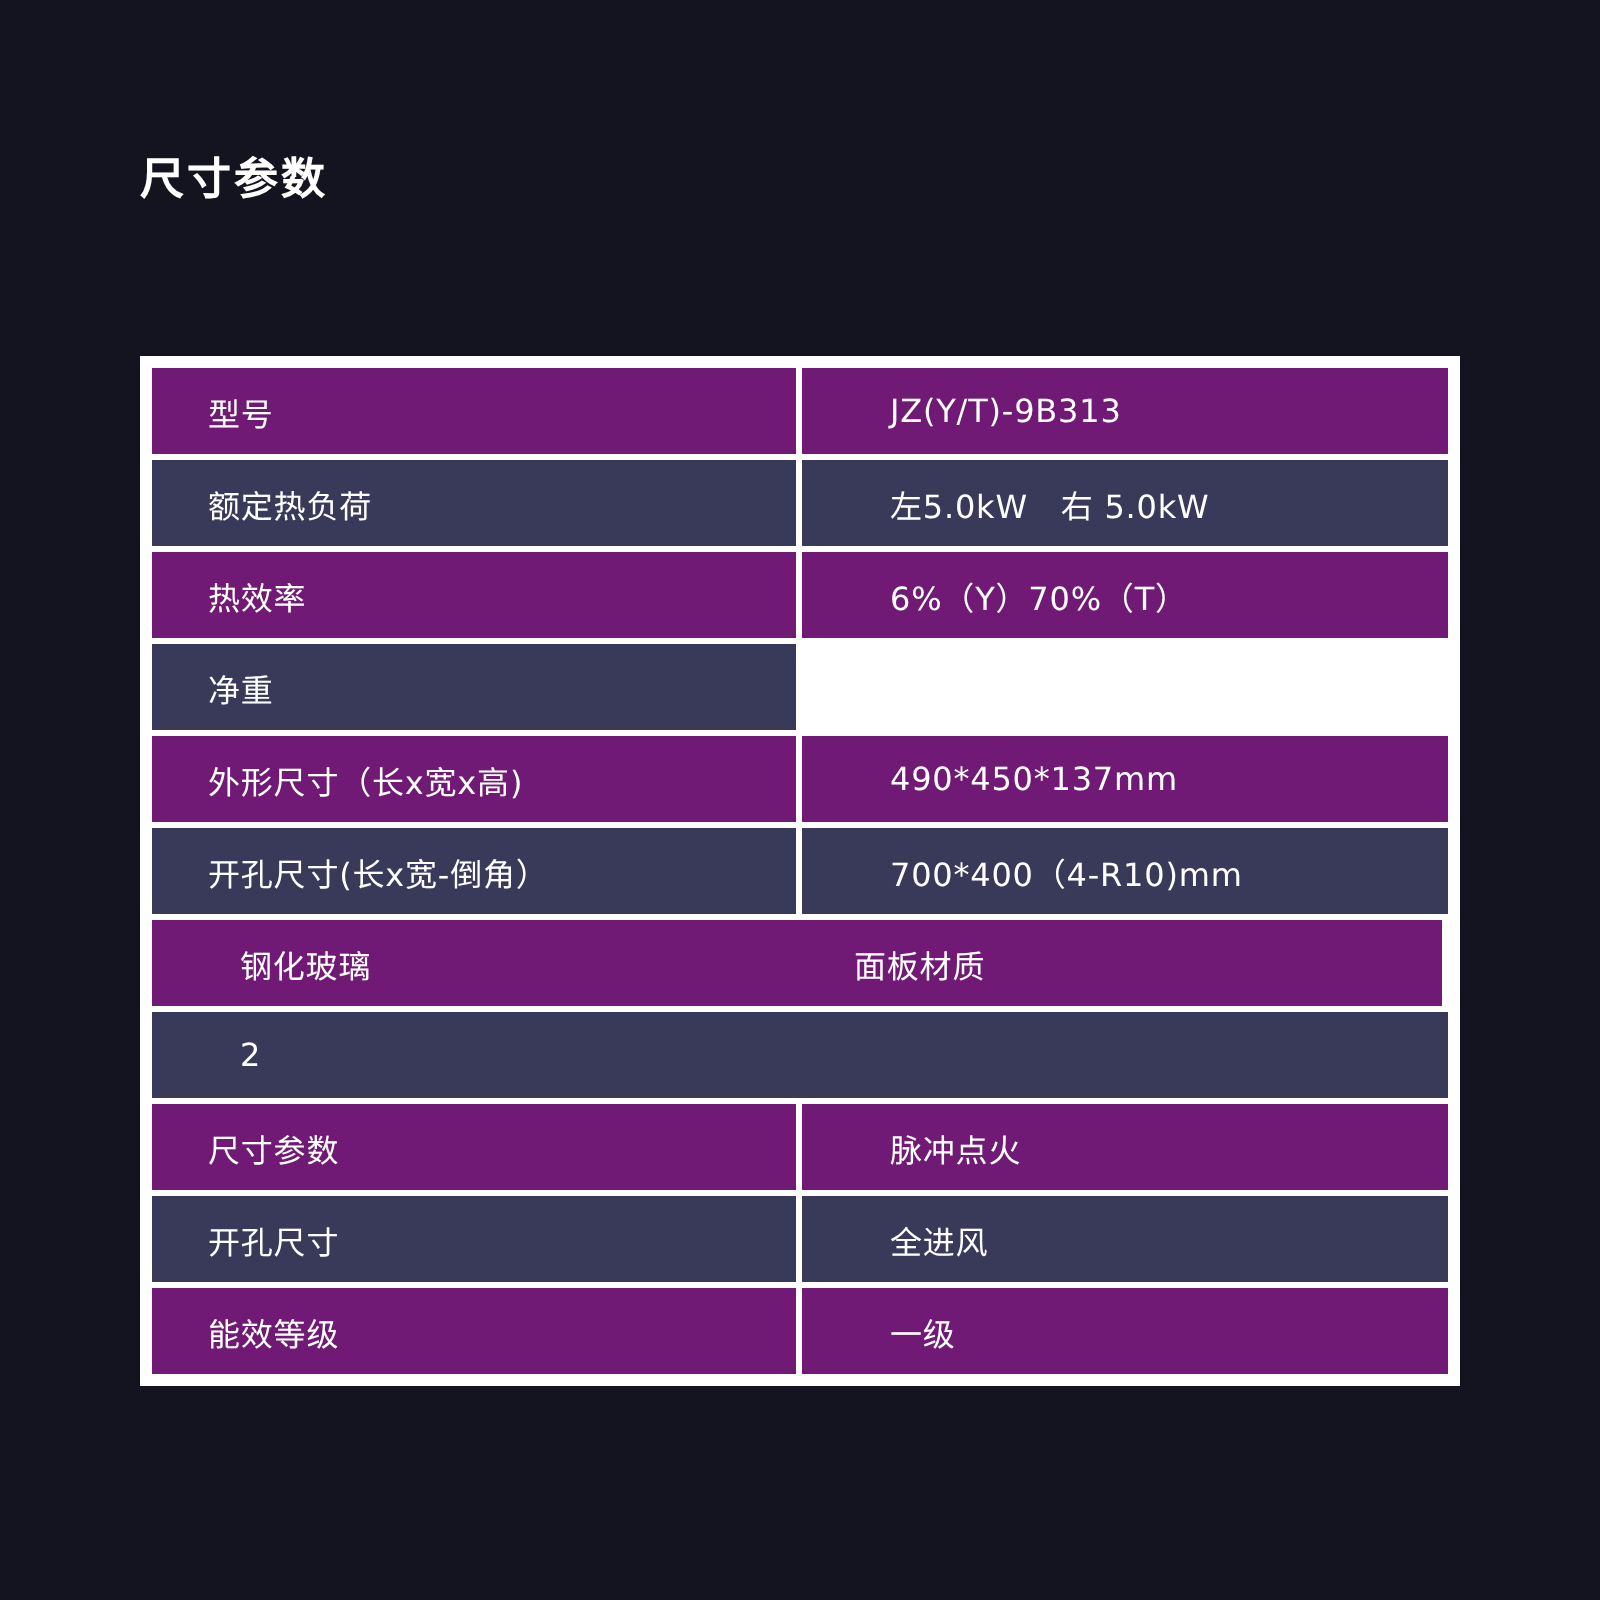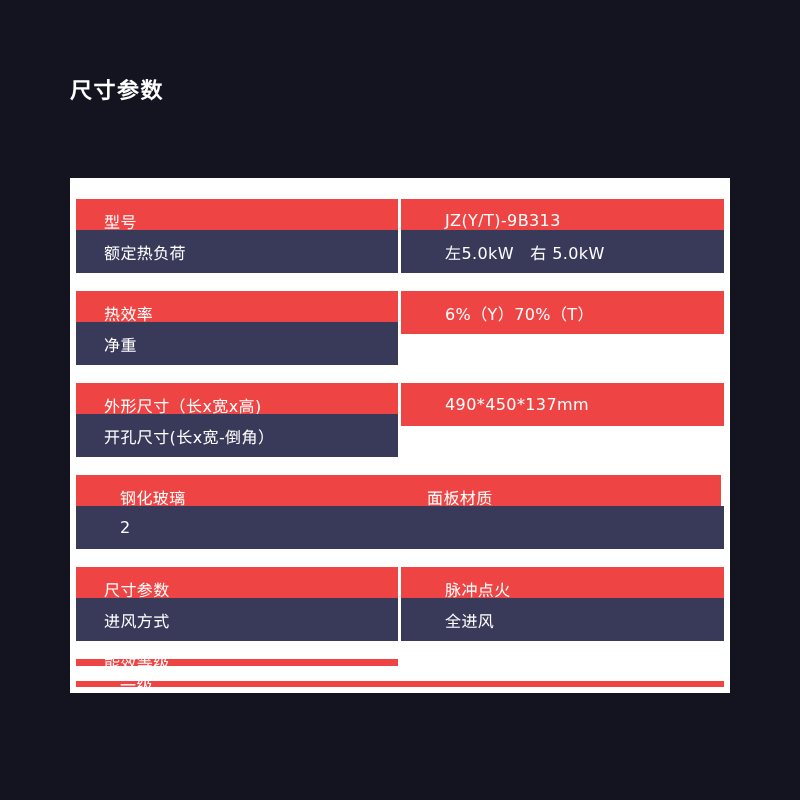--- a/index.html
+++ b/index.html
@@ -50,21 +50,20 @@
   .spec-row {
     display: flex;
     width: 100%;
     box-sizing: border-box;
     height: 43px;
     margin-bottom: 3px;
     background: #ffffff;
   }
   .spec-row:last-child {
     margin-bottom: 0;
-    flex-direction: column;
   }
 
   .cell {
     box-sizing: border-box;
     display: flex;
     align-items: center;
     height: 100%;
     color: #ffffff;
     font-size: 16px;
     letter-spacing: 0.4px;
@@ -77,21 +76,21 @@
     padding-left: 28px;
     margin-right: 3px;
   }
 
   .cell-value {
     flex: 1 1 auto;
     padding-left: 44px;
   }
 
   
-  .tone-dark .cell { background: #ef4444; margin-top: 15px; }
+  .tone-dark .cell { background: #701a75; }
   .tone-light .cell { background: #39395a; text-align: right; }
 
   .value-text, .label-text {
     display: inline-block;
   }
 </style>
 </head>
 <body>
 
 <div class="page">
@@ -133,20 +132,23 @@
           <span class="label-text">外形尺寸（长x宽x高)</span>
         </div>
         <div class="cell cell-value">
           <span class="value-text">490*450*137mm</span>
         </div>
       </div>
       <div class="spec-row tone-light">
         <div class="cell cell-label">
           <span class="label-text">开孔尺寸(长x宽-倒角）</span>
         </div>
+        <div class="cell cell-value">
+          <span class="value-text">700*400（4-R10)mm</span>
+        </div>
       </div>
       <div class="spec-row tone-dark">
         <div class="cell cell-value">
           <span class="value-text">钢化玻璃</span>
         </div>
         <div class="cell cell-label">
           <span class="label-text">面板材质</span>
         </div>
       </div>
       <div class="spec-row tone-light">
@@ -157,21 +159,21 @@
       <div class="spec-row tone-dark">
         <div class="cell cell-label">
           <span class="label-text">尺寸参数</span>
         </div>
         <div class="cell cell-value">
           <span class="value-text">脉冲点火</span>
         </div>
       </div>
       <div class="spec-row tone-light">
         <div class="cell cell-label">
-          <span class="label-text">进风方式</span>
+          <span class="label-text">开孔尺寸</span>
         </div>
         <div class="cell cell-value">
           <span class="value-text">全进风</span>
         </div>
       </div>
       <div class="spec-row tone-dark">
         <div class="cell cell-label">
           <span class="label-text">能效等级</span>
         </div>
         <div class="cell cell-value">

